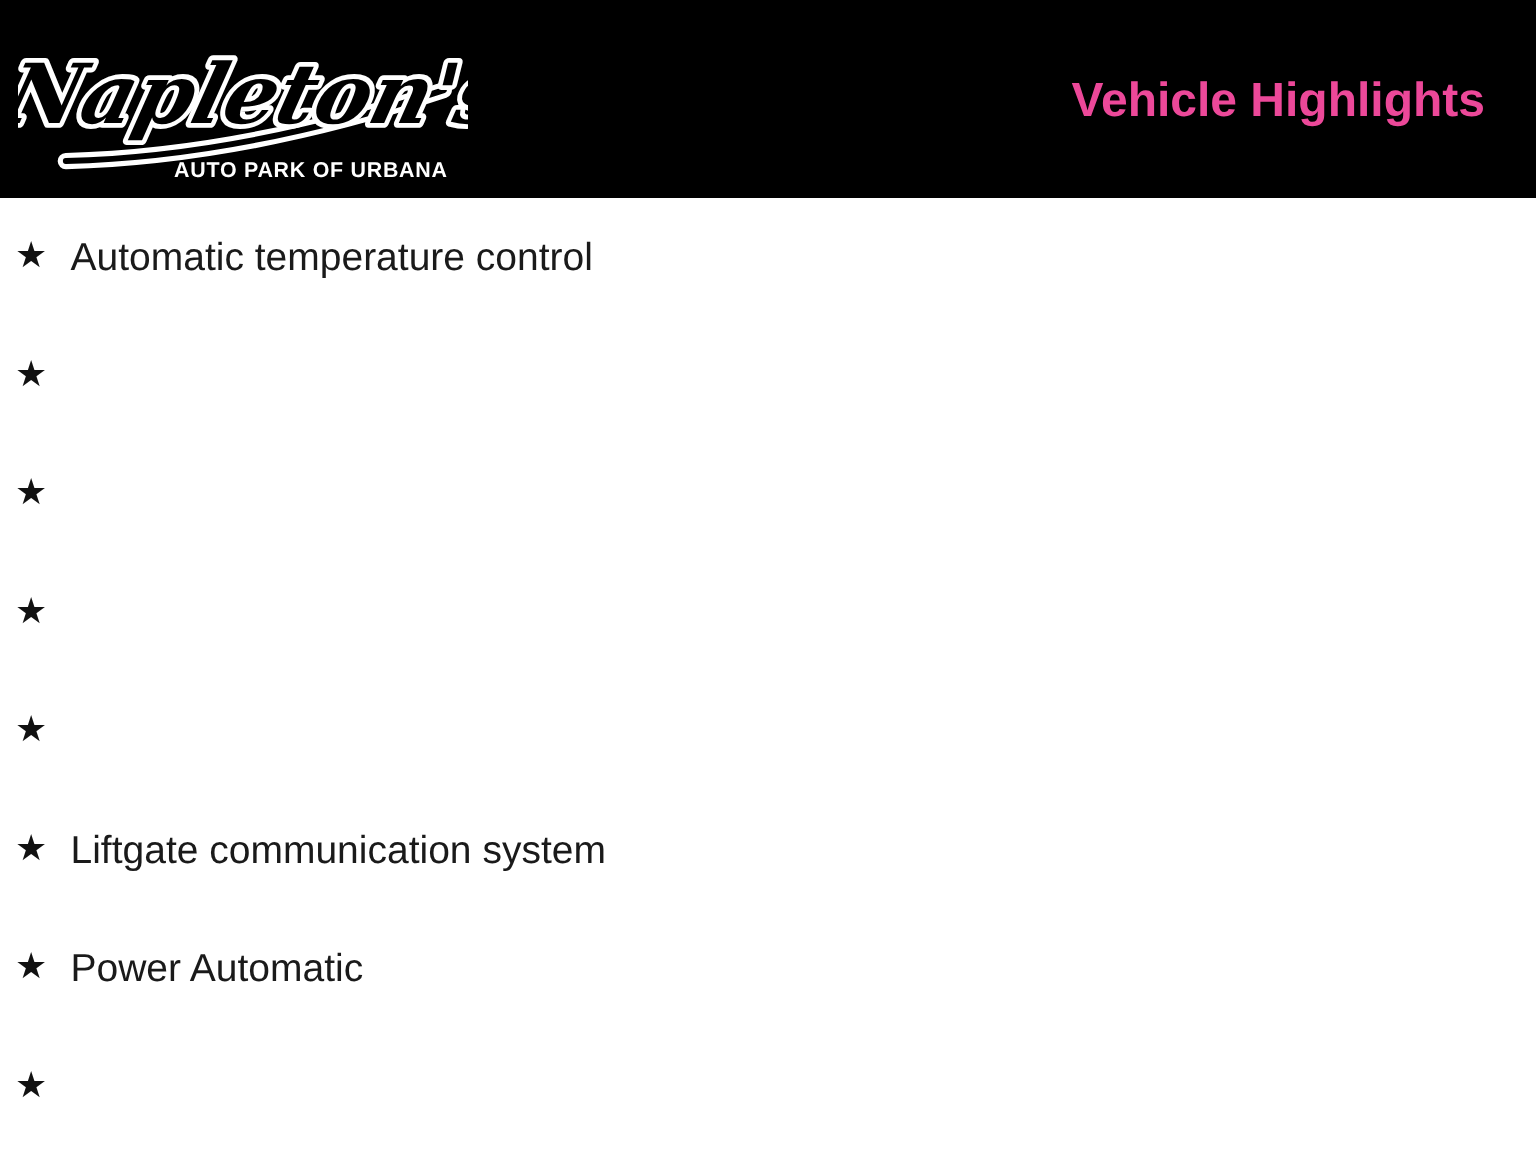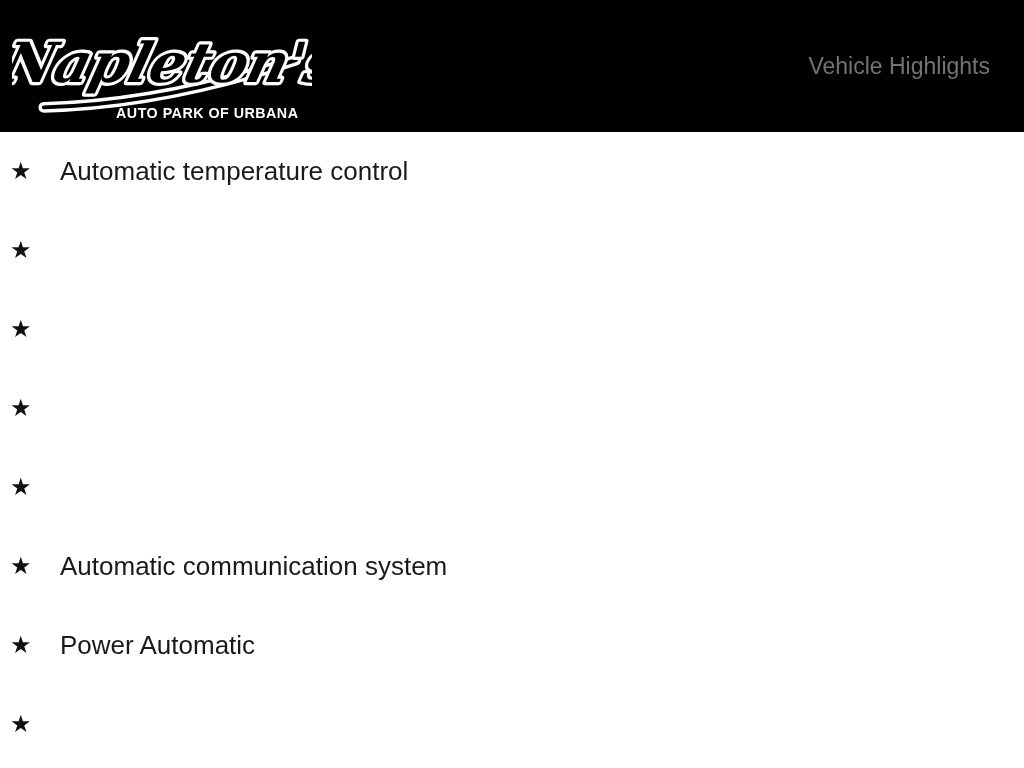--- a/index.html
+++ b/index.html
@@ -34,23 +34,23 @@
     font-family: "DejaVu Serif", serif;
     font-style: italic;
     font-weight: bold;
   }
   .logo-tagline {
     font-family: "Liberation Sans", sans-serif;
     font-weight: bold;
     letter-spacing: 0.5px;
   }
   .header-title {
-    color: #737373;
-    font-size: 23px;
-    font-weight: 400;
+    color: #ec4899;
+    font-size: 32px;
+    font-weight: 700;
     padding-right: 34px;
     line-height: 132px;
     white-space: nowrap;
   }
   
   .highlights-list {
     list-style: none;
     flex: 1;
     padding: 0 0 0 10px;
   }
@@ -64,21 +64,21 @@
     font-size: 24px;
     line-height: 1;
     color: #111111;
     text-align: left;
     flex-shrink: 0;
     transform: translateY(-1px);
   }
   .highlight-label {
     font-size: 26px;
     color: #1a1a1a;
-    margin-left: 24px;
+    margin-left: 11px;
     white-space: nowrap;
   }
 </style>
 </head>
 <body>
 
 <div class="page">
 
   <div class="header">
     <div class="logo-wrap">
@@ -107,21 +107,21 @@
       <span class="star">★</span>
     </li>
     <li class="highlight-item">
       <span class="star">★</span>
     </li>
     <li class="highlight-item">
       <span class="star">★</span>
     </li>
     <li class="highlight-item">
       <span class="star">★</span>
-      <span class="highlight-label">Automatic communication system</span>
+      <span class="highlight-label">Liftgate communication system</span>
     </li>
     <li class="highlight-item">
       <span class="star">★</span>
       <span class="highlight-label">Power Automatic</span>
     </li>
     <li class="highlight-item">
       <span class="star">★</span>
     </li>
   </ul>
 

